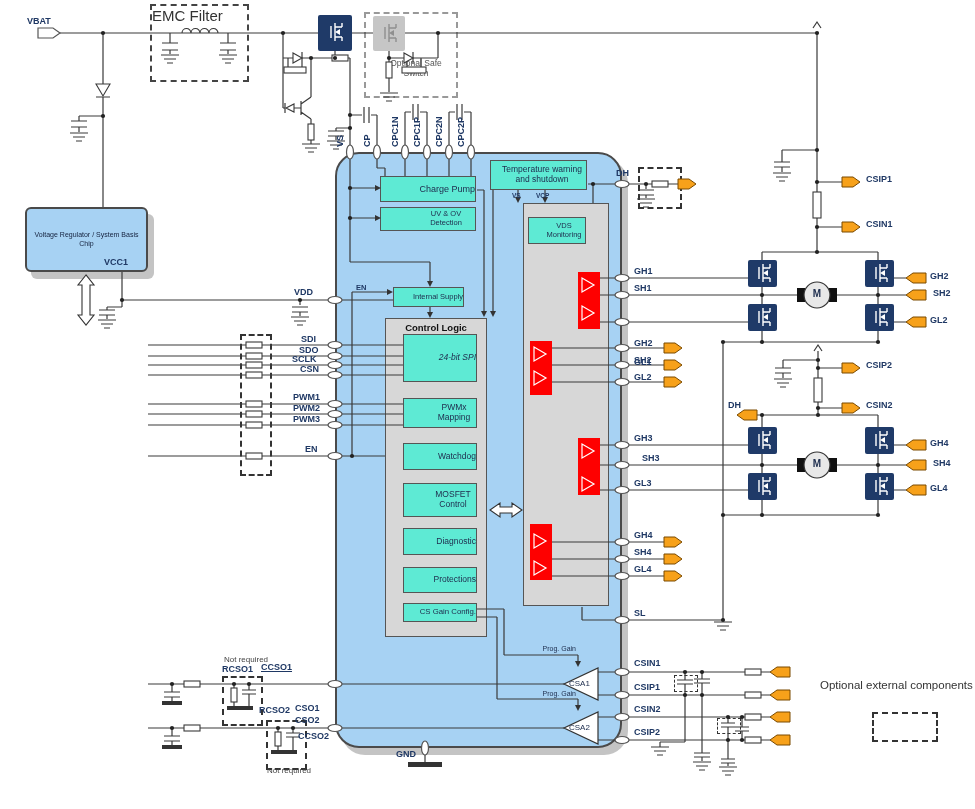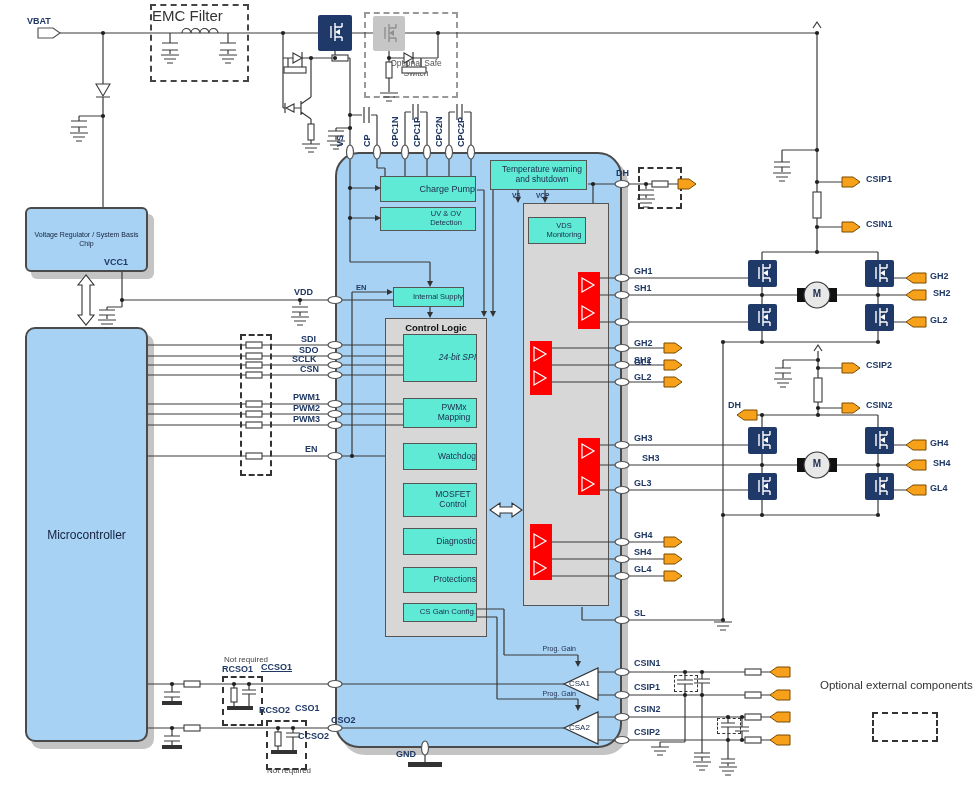--- a/index.html
+++ b/index.html
@@ -27,23 +27,20 @@
   .oar{fill:#F7A11A;stroke:#7A4A00;stroke-width:1;}
 </style>
 </head>
 <body>
 
 <div id="stage">
 
   <div class="abs blue" style="left:335px;top:152px;width:283px;height:592px;border-radius:24px;"></div>
   <div class="abs blue" style="left:25px;top:207px;width:119px;height:61px;border-radius:6px;display:flex;align-items:center;justify-content:center;text-align:center;">
        <span style="font-size:7px;color:#14213d;width:108px;line-height:1.2;">Voltage Regulator / System Basis Chip</span>
-    </div>
-  <div class="abs blue" style="left:25px;top:327px;width:119px;height:411px;border-radius:10px;display:flex;align-items:center;justify-content:center;">
-       <span style="font-size:12px;color:#14213d;">Microcontroller</span>
     </div>
 
   <div class="abs gray" style="left:385px;top:318px;width:100px;height:317px;">
        <div style="text-align:center;font-weight:bold;font-size:9.5px;color:#111;margin-top:3px;">Control Logic</div>
     </div>
   <div class="abs gray" style="left:523px;top:203px;width:84px;height:401px;"></div>
 
   <div class="abs wbox" style="left:380px;top:176px;width:94px;height:24px;">
       <span style="font-size:9px;">Charge Pump</span>
     </div>
@@ -425,21 +422,21 @@
   <div class="lb b" style="left:301px;top:334px;">SDI</div>
   <div class="lb b" style="left:299px;top:345px;">SDO</div>
   <div class="lb b" style="left:292px;top:354px;">SCLK</div>
   <div class="lb b" style="left:300px;top:364px;">CSN</div>
   <div class="lb b" style="left:293px;top:392px;">PWM1</div>
   <div class="lb b" style="left:293px;top:403px;">PWM2</div>
   <div class="lb b" style="left:293px;top:414px;">PWM3</div>
   <div class="lb b" style="left:305px;top:444px;">EN</div>
   <div class="lb s7" style="left:356px;top:283px;font-size:7.5px;">EN</div>
   <div class="lb b" style="left:295px;top:671px;margin-top:32px;">CSO1</div>
-  <div class="lb b" style="left:295px;top:715px;margin-left:36px;">CSO2</div>
+  <div class="lb b" style="left:295px;top:715px;">CSO2</div>
   <div class="lb b" style="left:222px;top:664px;">RCSO1</div>
   <div class="lb b" style="left:261px;top:662px;text-decoration:underline;">CCSO1</div>
   <div class="lb b" style="left:259px;top:705px;">RCSO2</div>
   <div class="lb b" style="left:298px;top:731px;">CCSO2</div>
   <div class="lb r8" style="left:224px;top:655px;">Not required</div>
   <div class="lb r8" style="left:267px;top:766px;">Not required</div>
   <div class="lb b" style="left:396px;top:749px;">GND</div>
   <div class="lb b" style="left:634px;top:608px;">SL</div>
   <div class="lb b" style="left:616px;top:168px;">DH</div>
   <div class="lb b" style="left:728px;top:400px;">DH</div>

